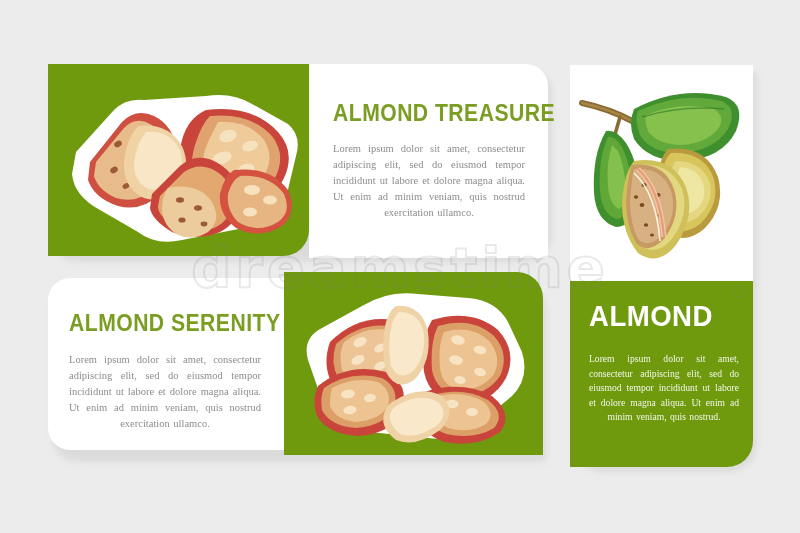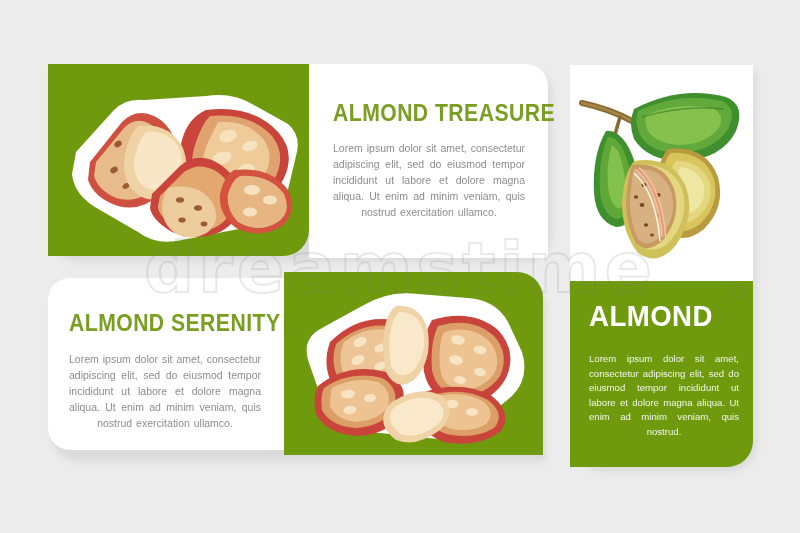--- a/index.html
+++ b/index.html
@@ -29,39 +29,39 @@
     font-weight:bold;
     letter-spacing:.5px;
     transform:scaleX(.92);
     transform-origin:left center;
     white-space:nowrap;
   }
   .title-green{color:#7a9e21;}
   .title-white{color:#ffffff;}
 
   .body-txt{
-    font-family:Liberation Sans, sans-serif;
+    font-family:Liberation Serif, serif;
     text-align:justify;
     text-align-last:center;
     line-height:1.52;
     word-spacing:1px;
   }
   .body-gray{color:#8d8d8d;}
   .body-white{color:#f3f6ea;}
 
   
   .watermark{
     position:absolute;
     left:0;right:0;top:228px;height:80px;
     pointer-events:none;
     opacity:.30;
   }
   .wm-text{
     font-family:"DejaVu Sans",sans-serif;
-    font-size:70px;
+    font-size:56px;
     font-weight:bold;
     letter-spacing:4px;
     color:transparent;
     -webkit-text-stroke:2px rgba(120,120,120,.55);
     text-align:center;
     line-height:80px;
   }
   .wm-dot{
     position:absolute;
     right:55px;bottom:10px;

